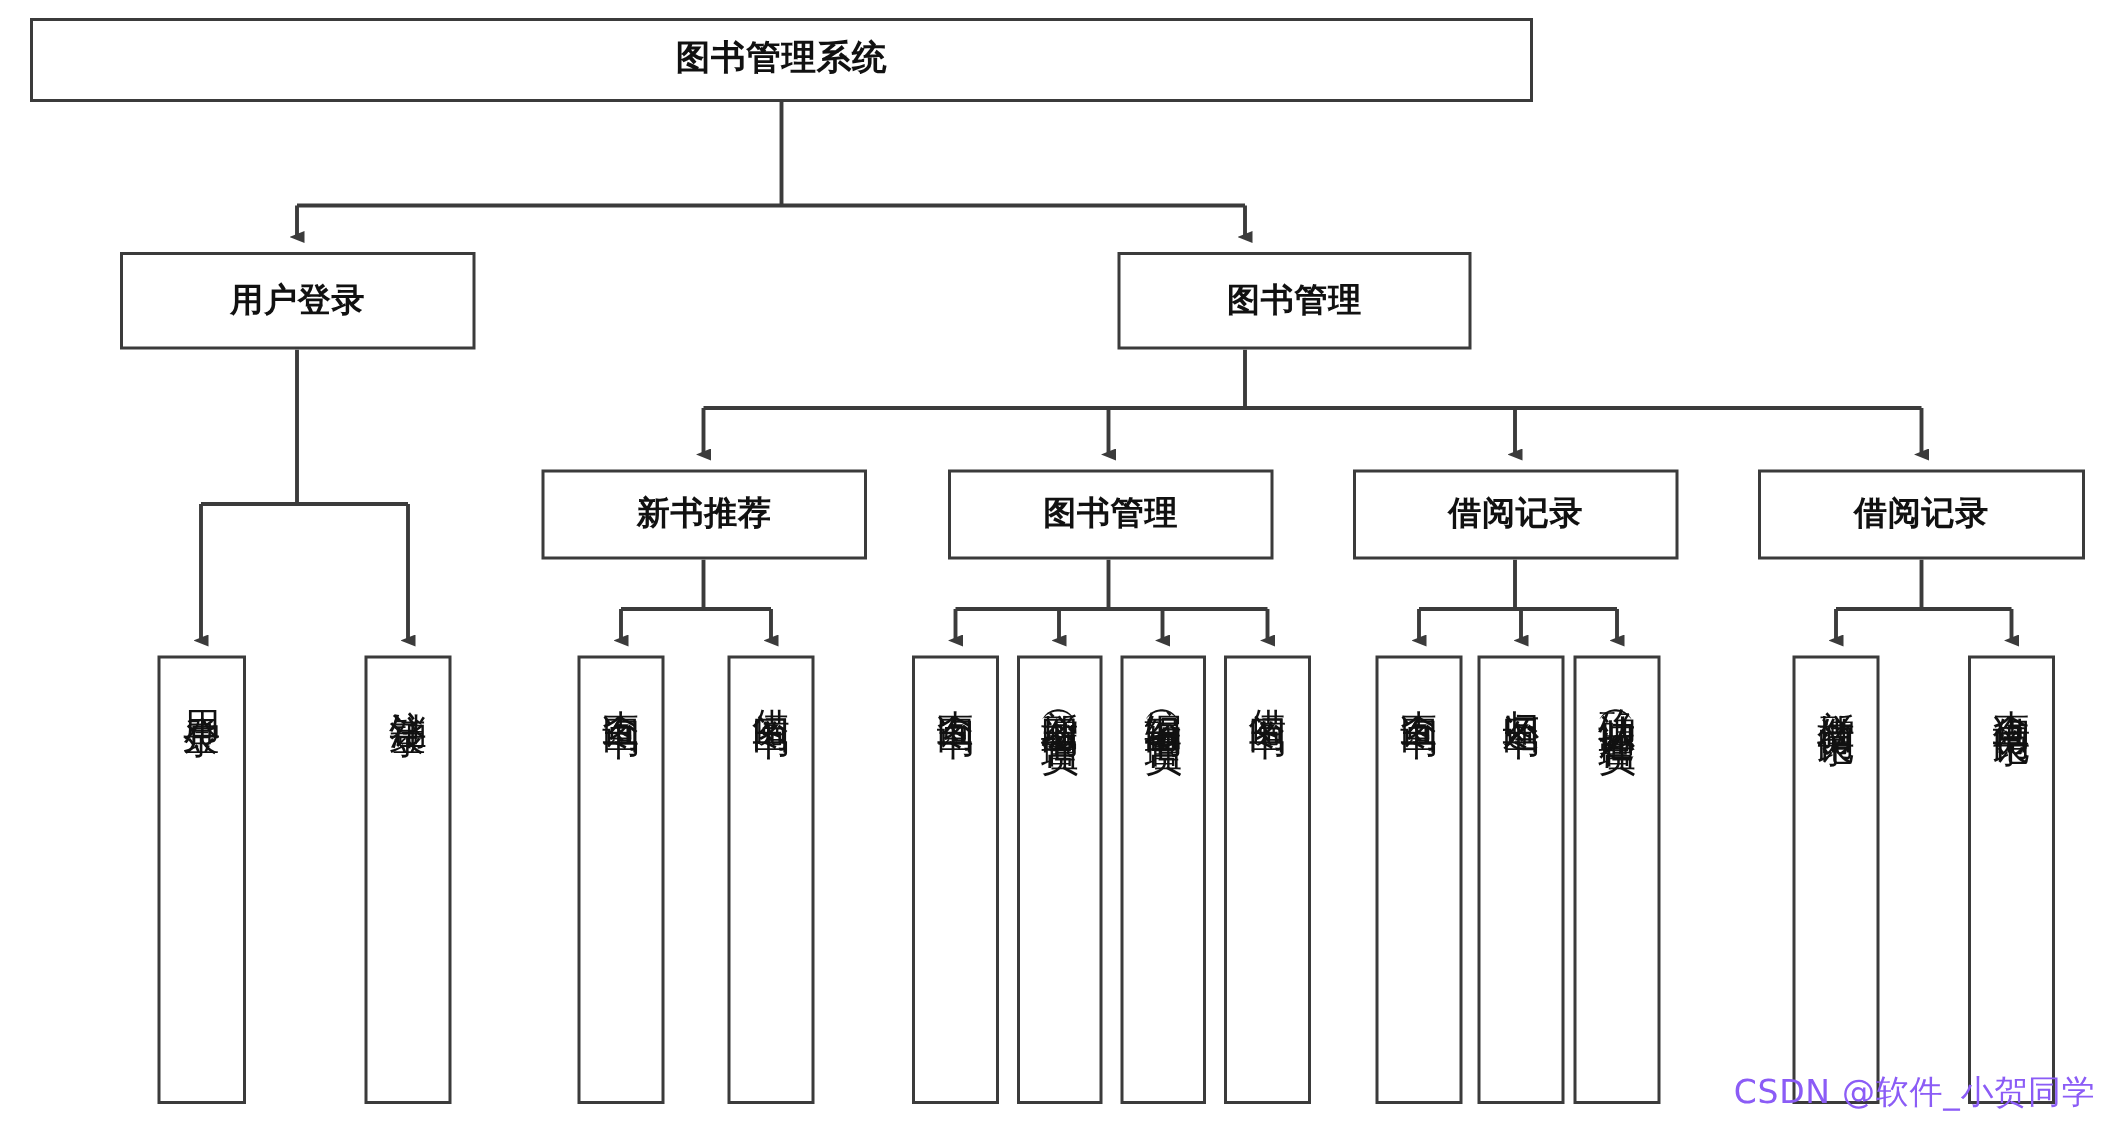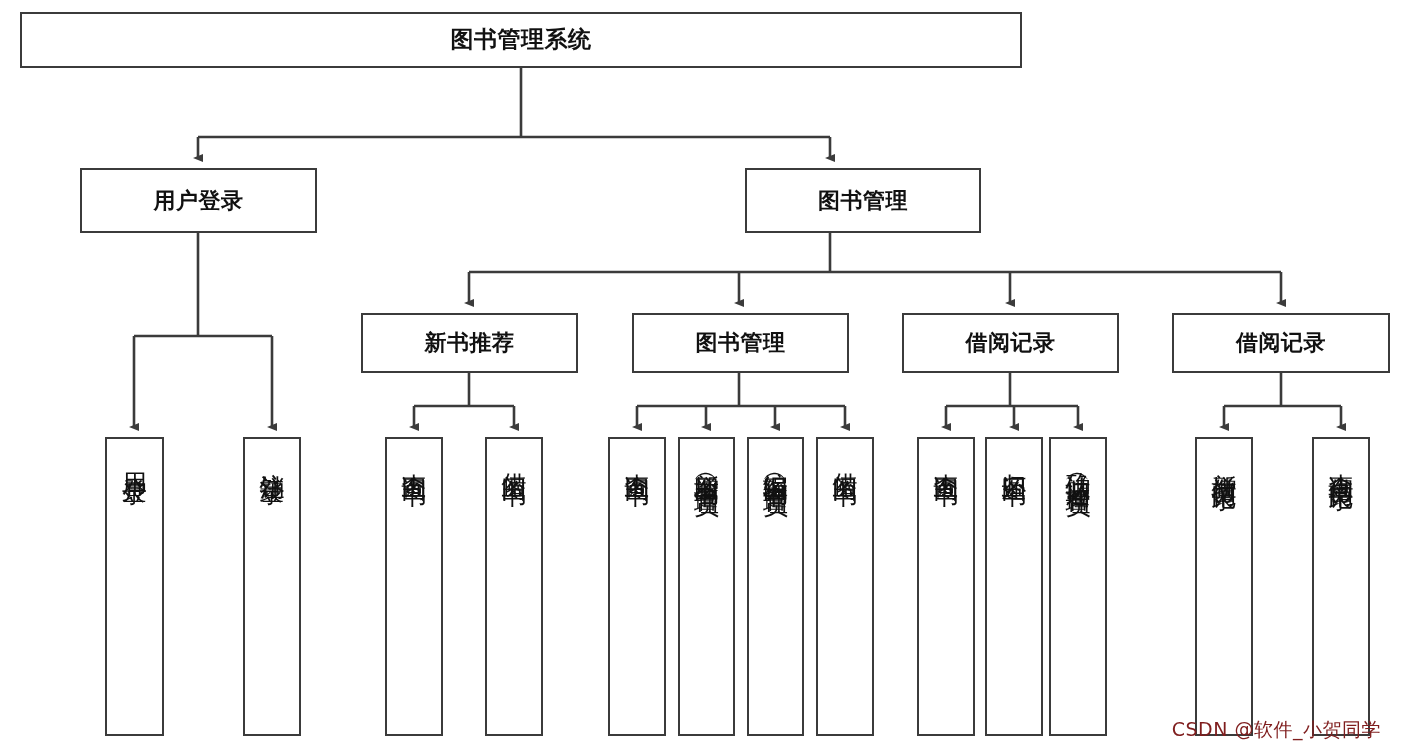--- a/index.html
+++ b/index.html
@@ -45,23 +45,23 @@
   .node.vert .label{
     writing-mode:vertical-rl;
     text-orientation:upright;
     font-size:25px;
     line-height:1.0;
     letter-spacing:3px;
     white-space:nowrap;
   }
   #watermark{
     position:absolute;
-    right:24px;bottom:4px;
-    font-size:19px;
-    color:#7f1d1d;
+    right:8px;bottom:4px;
+    font-size:22px;
+    color:#8b5cf6;
     letter-spacing:0.5px;
     white-space:nowrap;
     pointer-events:none;
   }
 </style>
 </head>
 <body>
 
 <div id="diagram">
 

